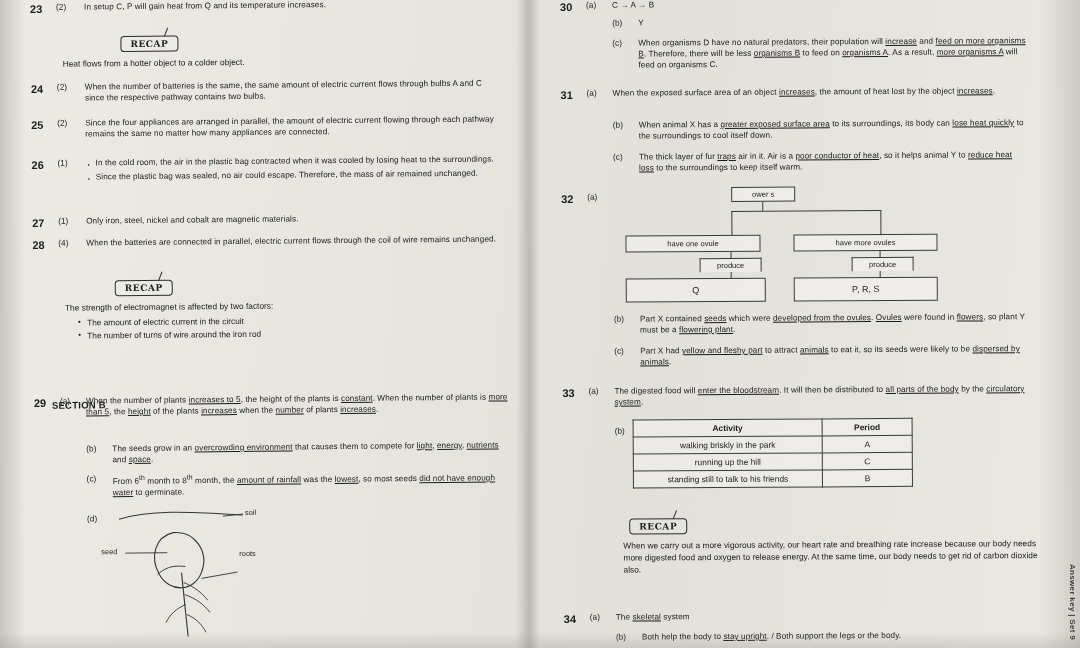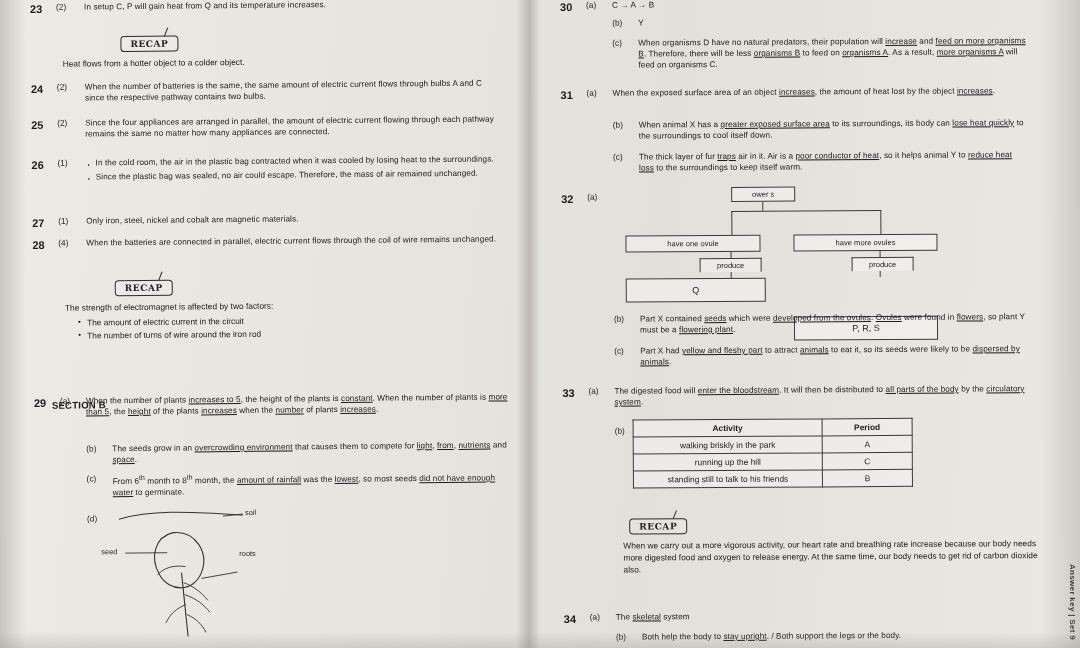--- a/index.html
+++ b/index.html
@@ -247,21 +247,21 @@
     <div class="section-head" style="left:18px; top:400px;">SECTION B</div>
 
     <div class="item" style="left:0; top:396px; width:478px;">
       <div class="num">29</div>
       <div class="sub">(a)</div>
       <div class="body-txt">When the number of plants <u>increases to 5</u>, the height of the plants is <u>constant</u>. When the number of plants is <u>more than 5</u>, the <u>height</u> of the plants <u>increases</u> when the <u>number</u> of plants <u>increases</u>.</div>
     </div>
 
     <div class="item" style="left:52px; top:444px; width:426px;">
       <div class="sub">(b)</div>
-      <div class="body-txt">The seeds grow in an <u>overcrowding environment</u> that causes them to compete for <u>light</u>, <u>from</u>, <u>nutrients</u> and <u>space</u>.</div>
+      <div class="body-txt">The seeds grow in an <u>overcrowding environment</u> that causes them to compete for <u>light</u>, <u>energy</u>, <u>nutrients</u> and <u>space</u>.</div>
     </div>
 
     <div class="item" style="left:52px; top:474px; width:426px;">
       <div class="sub">(c)</div>
       <div class="body-txt">From 6<sup>th</sup> month to 8<sup>th</sup> month, the <u>amount of rainfall</u> was the <u>lowest</u>, so most seeds <u>did not have enough water</u> to germinate.</div>
     </div>
 
     <div class="item" style="left:52px; top:514px; width:426px;">
       <div class="sub">(d)</div>
       <div class="body-txt"></div>
@@ -335,21 +335,21 @@
       <div class="fline" style="left:269px; top:24px; width:1.1px; height:24px;"></div>
       <div class="fbox" style="left:14px; top:48px; width:135px; height:17px;">have one ovule</div>
       <div class="fbox" style="left:182px; top:48px; width:144px; height:17px;">have more ovules</div>
       <div class="fline" style="left:119px; top:65px; width:1.1px; height:6px;"></div>
       <div class="fline" style="left:268px; top:65px; width:1.1px; height:6px;"></div>
       <div class="fbox" style="left:88px; top:71px; width:62px; height:14px; border-bottom:0; border-top:1.1px solid #3a3a3a;">produce</div>
       <div class="fbox" style="left:240px; top:71px; width:62px; height:14px; border-bottom:0; border-top:1.1px solid #3a3a3a;">produce</div>
       <div class="fline" style="left:119px; top:85px; width:1.1px; height:6px;"></div>
       <div class="fline" style="left:268px; top:85px; width:1.1px; height:6px;"></div>
       <div class="fbox" style="left:14px; top:91px; width:140px; height:24px; font-size:9px;">Q</div>
-      <div class="fbox" style="left:182px; top:91px; width:144px; height:24px; font-size:9px;margin-top:39px;">P, R, S</div>
+      <div class="fbox" style="left:182px; top:91px; width:144px; height:24px; font-size:9px;">P, R, S</div>
     </div>
 
     <div class="item" style="left:52px; top:314px; width:414px;">
       <div class="sub">(b)</div>
       <div class="body-txt">Part X contained <u>seeds</u> which were <u>developed from the ovules</u>. <u>Ovules</u> were found in <u>flowers</u>, so plant Y must be a <u>flowering plant</u>.</div>
     </div>
 
     <div class="item" style="left:52px; top:346px; width:414px;">
       <div class="sub">(c)</div>
       <div class="body-txt">Part X had <u>yellow and fleshy part</u> to attract <u>animals</u> to eat it, so its seeds were likely to be <u>dispersed by animals</u>.</div>

